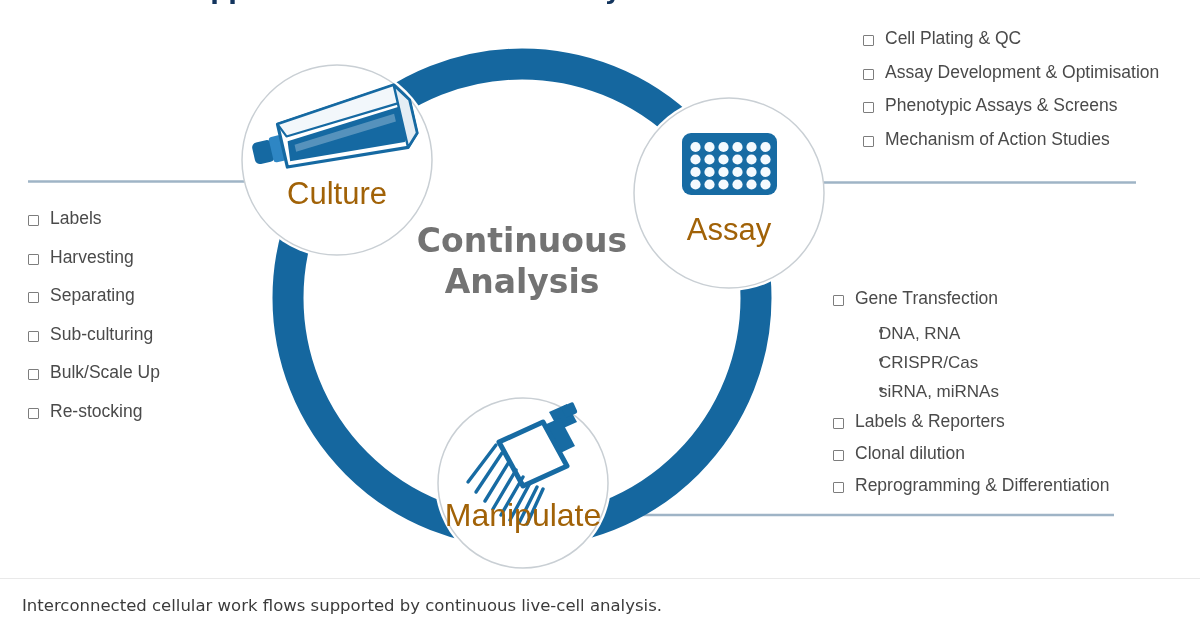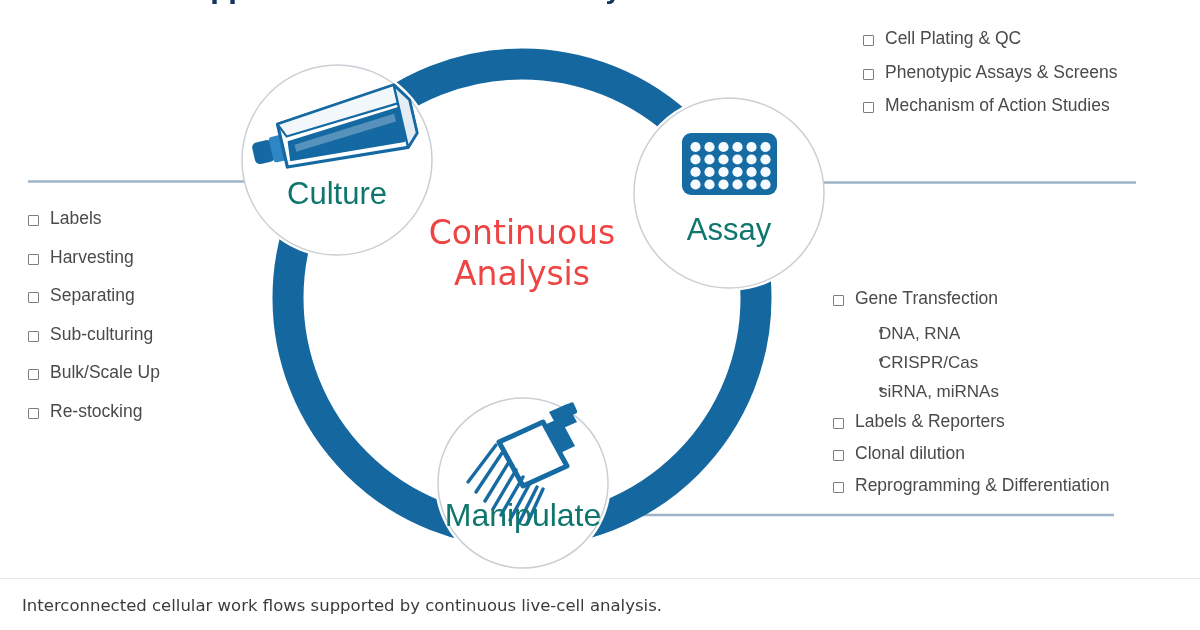--- a/index.html
+++ b/index.html
@@ -41,41 +41,41 @@
     left: 0; top: 0;
     width: 1200px;
     height: 630px;
   }
 
   
   .node-label {
     position: absolute;
     text-align: center;
     font-family: "Liberation Sans", sans-serif;
-    color: #0f766e;
+    color: #a16207;
     white-space: nowrap;
     transform: translate(-50%, 0);
   }
   .node-label.culture    { left: 337px; top: 176px; font-size: 31px; }
   .node-label.assay      { left: 729px; top: 212px; font-size: 31px; }
   .node-label.manipulate { left: 523px; top: 497px; font-size: 32px; }
 
   
   .center-text {
     position: absolute;
     left: 522px;
-    top: 212px;
+    top: 220px;
     transform: translateX(-50%);
     text-align: center;
     font-family: "DejaVu Sans", sans-serif;
     font-size: 33px;
     line-height: 41px;
-    color: #ef4444;
-    white-space: nowrap;
-    font-weight: 400;
+    color: #737373;
+    white-space: nowrap;
+    font-weight: 700;
   }
 
   
   .list {
     position: absolute;
     font-family: "Liberation Sans", sans-serif;
     font-size: 17.5px;
     color: #4a4a4a;
   }
   .list .row {
@@ -292,20 +292,24 @@
     <div class="row">
       <span class="box"></span>
       <span class="txt">Re-stocking</span>
     </div>
   </div>
 
   <div class="list right-top">
     <div class="row">
       <span class="box"></span>
       <span class="txt">Cell Plating  &amp; QC</span>
+    </div>
+    <div class="row">
+      <span class="box"></span>
+      <span class="txt">Assay Development  &amp; Optimisation</span>
     </div>
     <div class="row">
       <span class="box"></span>
       <span class="txt">Phenotypic  Assays &amp; Screens</span>
     </div>
     <div class="row">
       <span class="box"></span>
       <span class="txt">Mechanism of Action Studies</span>
     </div>
   </div>

